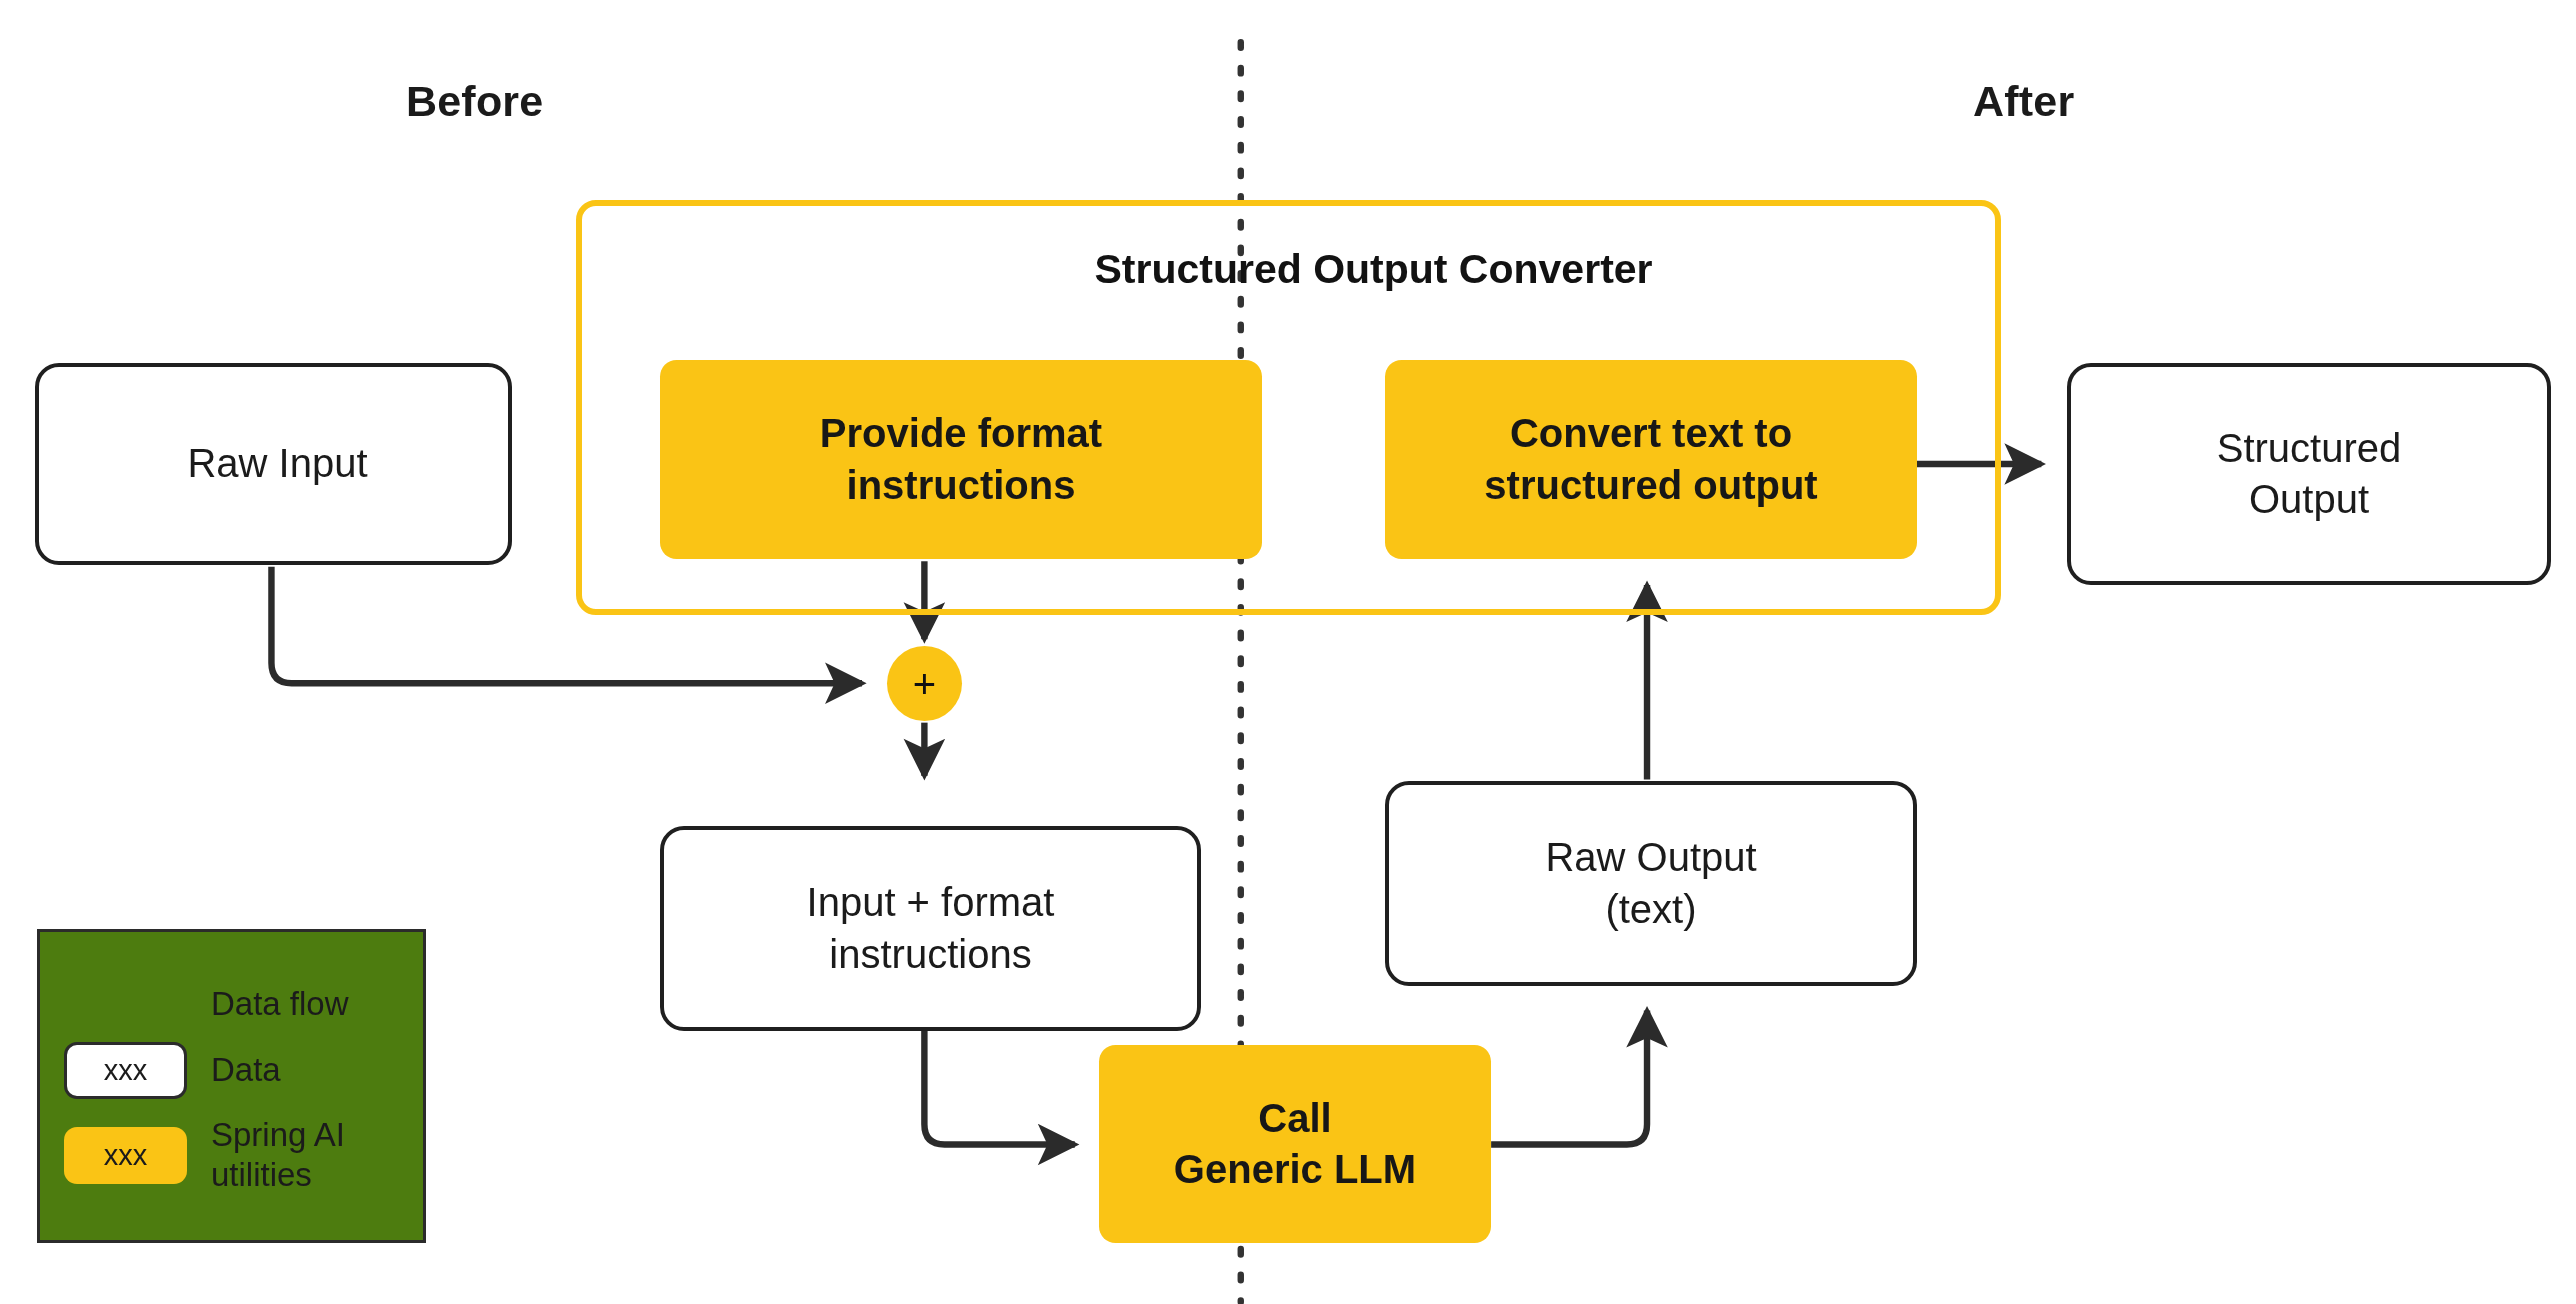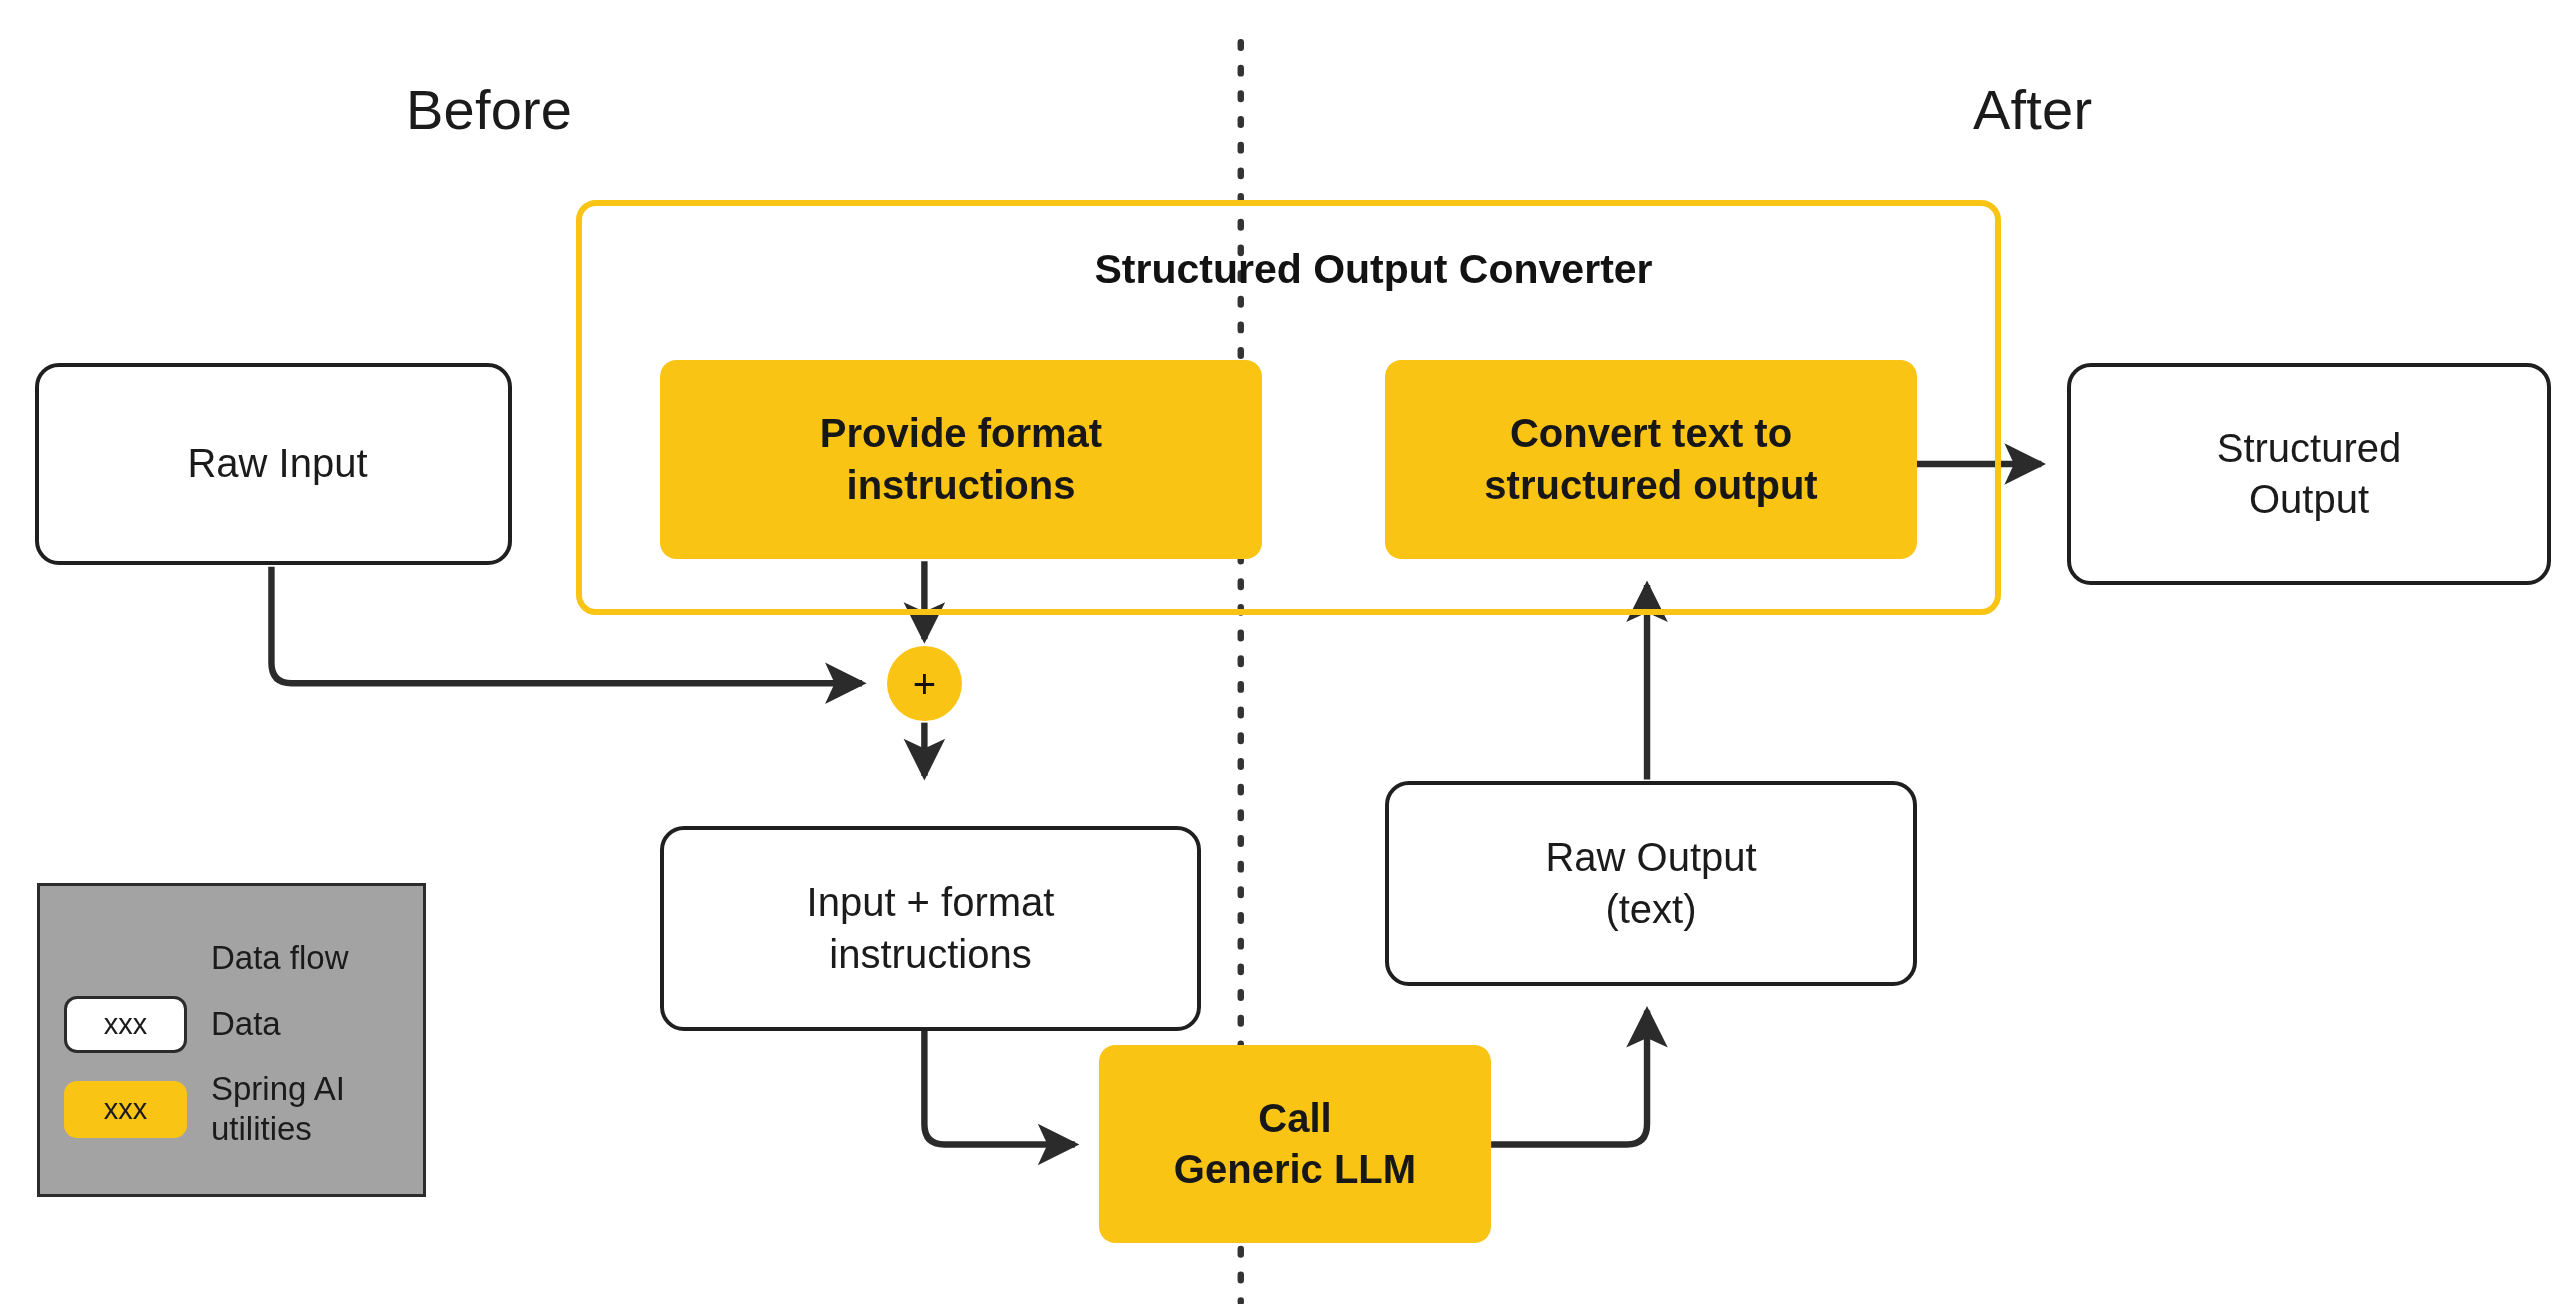--- a/index.html
+++ b/index.html
@@ -23,23 +23,23 @@
     left: 0;
     top: 0;
     width: 2576px;
     height: 1305px;
     pointer-events: none;
   }
 
   
   .phase-label {
     position: absolute;
-    font-size: 56px;
-    color: #1b1b1b;
-    font-weight: 400;
+    font-size: 43px;
+    color: #1b1b1b;
+    font-weight: 700;
     white-space: nowrap;
     letter-spacing: 0.2px;
   }
   #label-before { left: 406px; top: 77px; }
   #label-after  { left: 1973px; top: 77px; }
 
   
   .node {
     position: absolute;
     box-sizing: border-box;
@@ -115,25 +115,25 @@
     font-size: 40px;
     font-weight: 400;
     color: #111111;
     line-height: 1;
   }
 
   
   #legend {
     position: absolute;
     left: 37px;
-    top: 883px;
+    top: 929px;
     width: 389px;
     height: 314px;
     box-sizing: border-box;
-    background: #a3a3a3;
+    background: #4d7c0f;
     border: 3.7px solid #2b2b2b;
   }
   .legend-row {
     position: absolute;
     display: flex;
     align-items: center;
   }
   #legend-row-flow  { left: 24px; top: 44px;  }
   #legend-row-data  { left: 24px; top: 110px; }
   #legend-row-util  { left: 24px; top: 183px; }

